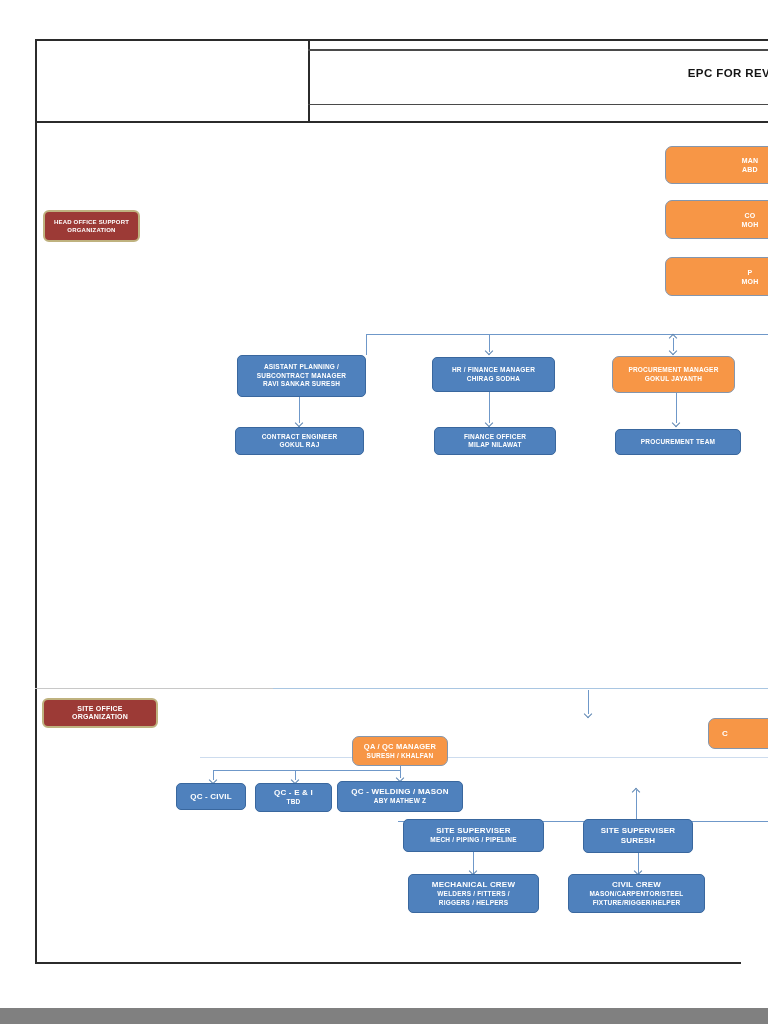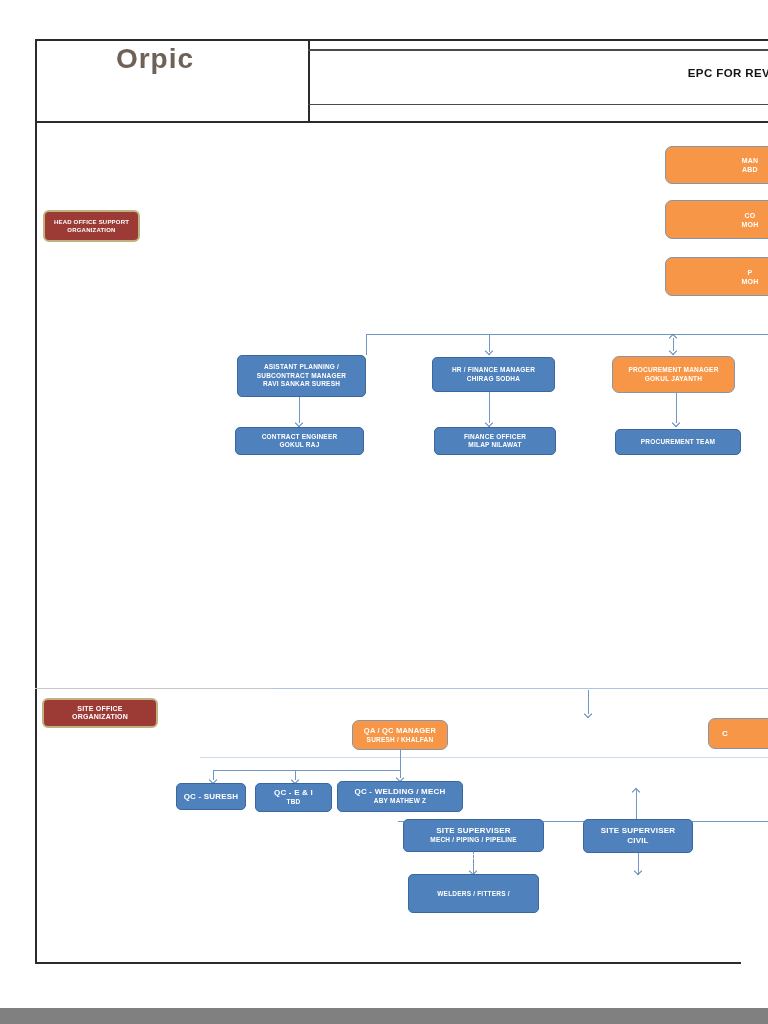--- a/index.html
+++ b/index.html
@@ -46,21 +46,20 @@
 
   <div class="hl frame" style="left:35px; top:39px;  width:785px; height:2px;"></div>
   <div class="hl frame" style="left:35px; top:121px; width:785px; height:2px;"></div>
   <div class="vl frame" style="left:35px; top:39px;  height:924px; width:2px;"></div>
   <div class="vl frame" style="left:308px; top:39px; height:84px;  width:2px;"></div>
   <div class="hl thin" style="left:308px; top:49px;  width:512px; height:2px;"></div>
   <div class="hl thin" style="left:308px; top:104px; width:512px; height:1px;"></div>
   <div class="hl frame" style="left:35px; top:962px; width:706px; height:2px;"></div>
 
   <div id="logo">
-    <div class="logo-en">Orpic</div>
   </div>
 
   <div id="doc-title">EPC FOR REVA</div>
 
   <div class="box red" style="left:43px; top:210px; width:97px; height:32px;">
     <div class="ln" style="font-size:6px;">HEAD OFFICE SUPPORT</div>
     <div class="ln" style="font-size:6px;">ORGANIZATION</div>
   </div>
 
   <div class="box orange" style="left:665px; top:146px; width:170px; height:38px;">
@@ -140,49 +139,54 @@
 
   <div class="hl conn" style="left:398px; top:821px; width:422px;"></div>
   <div class="vl conn" style="left:636px; top:790px; height:31px;"></div>
   <div class="chev up" style="left:633px; top:789px;"></div>
 
   <div class="vl conn" style="left:473px; top:852px; height:22px;"></div>
   <div class="chev down" style="left:470px; top:868px;"></div>
   <div class="vl conn" style="left:638px; top:853px; height:21px;"></div>
   <div class="chev down" style="left:635px; top:868px;"></div>
 
-  <div class="box orange" style="left:352px; top:720px; width:96px; height:30px;">
+  <div class="box orange" style="left:352px; top:736px; width:96px; height:30px;">
     <div class="ln l1" style="font-size:7.5px;">QA / QC MANAGER</div>
     <div class="ln">SURESH / KHALFAN</div>
   </div>
   <div class="box orange leftpad" style="left:708px; top:718px; width:127px; height:31px;">
     <div class="ln l1">C</div>
   </div>
 
   <div class="box blue" style="left:176px; top:783px; width:70px; height:27px;">
-    <div class="ln l1">QC - SURESH</div>
+    <div class="ln l1">QC - CIVIL</div>
   </div>
   <div class="box blue" style="left:255px; top:783px; width:77px; height:29px;">
     <div class="ln l1">QC - E &amp; I</div>
     <div class="ln">TBD</div>
   </div>
   <div class="box blue" style="left:337px; top:781px; width:126px; height:31px;">
-    <div class="ln l1">QC - WELDING / MECH</div>
+    <div class="ln l1">QC - WELDING / MASON</div>
     <div class="ln">ABY MATHEW Z</div>
   </div>
 
   <div class="box blue" style="left:403px; top:819px; width:141px; height:33px;">
     <div class="ln l1">SITE SUPERVISER</div>
     <div class="ln">MECH / PIPING / PIPELINE</div>
   </div>
   <div class="box blue" style="left:583px; top:819px; width:110px; height:34px;">
     <div class="ln l1">SITE SUPERVISER</div>
-    <div class="ln l1">CIVIL</div>
+    <div class="ln l1">SURESH</div>
   </div>
 
-  <div class="box blue" style="left:408px; top:874px; width:131px; height:39px;gap:28px;">
+  <div class="box blue" style="left:408px; top:874px; width:131px; height:39px;">
     <div class="ln l1">MECHANICAL CREW</div>
     <div class="ln">WELDERS / FITTERS /</div>
     <div class="ln">RIGGERS / HELPERS</div>
+  </div>
+  <div class="box blue" style="left:568px; top:874px; width:137px; height:39px;">
+    <div class="ln l1">CIVIL CREW</div>
+    <div class="ln">MASON/CARPENTOR/STEEL</div>
+    <div class="ln">FIXTURE/RIGGER/HELPER</div>
   </div>
 
   <div id="bottom-strip"></div>
 </div>
 
 </body></html>

